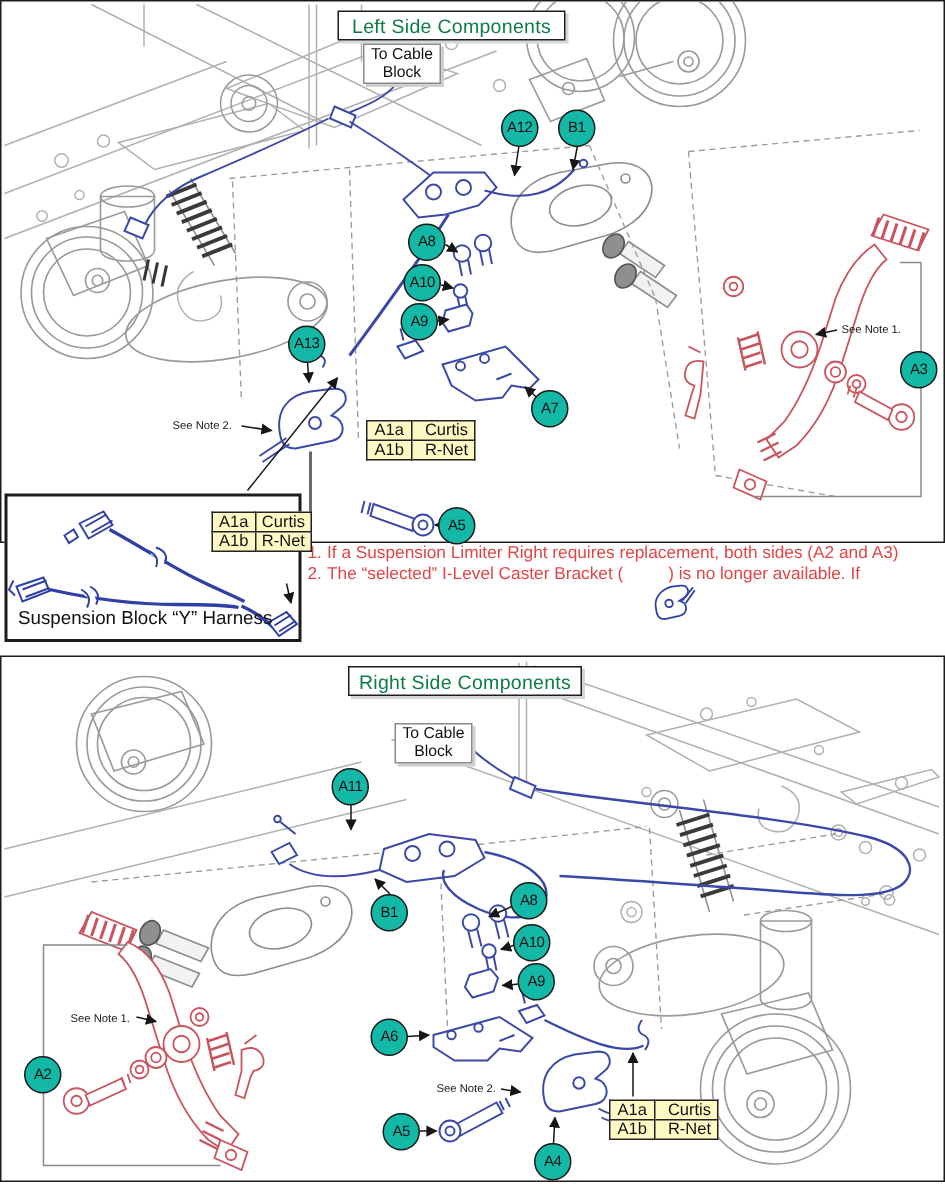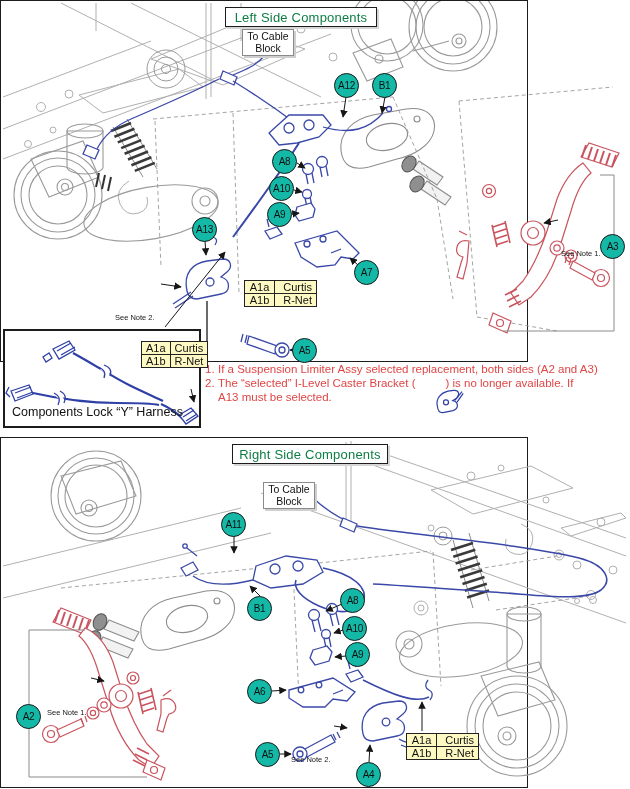--- a/index.html
+++ b/index.html
@@ -1,30 +1,30 @@
 <!DOCTYPE html>
 <html><head>
 <meta charset="utf-8">
 <style>
   html,body{margin:0;padding:0;background:#fff;}
   #page{position:relative;width:630px;height:789px;overflow:hidden;background:#fff;
         font-family:"Liberation Sans",sans-serif;color:#111;}
-  .panel{position:absolute;left:0;top:0;width:528px;border:1.5px solid #1c1c1c;box-sizing:border-box;background:#fff;}
+  .panel{position:absolute;left:0;top:0;width:630px;border:1.5px solid #1c1c1c;box-sizing:border-box;background:#fff;}
   #sec-left{top:0;height:362px;}
   #sec-right{top:437px;height:351px;}
   .art{position:absolute;left:0;top:0;}
   .title-box{position:absolute;border:1.5px solid #1c1c1c;background:#fff;display:flex;
              align-items:center;justify-content:center;font-size:13px;letter-spacing:.2px;
              color:#0d7d44;z-index:6;box-shadow:2px 2px 0 #d6d6d6;}
   .cable-box{position:absolute;border:1px solid #8a8a8a;background:#fff;text-align:center;
              font-size:10.5px;line-height:11.5px;padding:1px 3px;z-index:6;box-shadow:2px 2px 0 #cfcfcf;color:#111;}
   .callout{position:absolute;width:23px;height:23px;border:1.3px solid #1a1a1a;border-radius:50%;
            background:#14b8a6;display:flex;align-items:center;justify-content:center;
            font-size:10px;letter-spacing:-.3px;color:#111;z-index:5;}
-  .see-note{position:absolute;font-size:7.5px;color:#161616;z-index:5;white-space:nowrap;margin-top:34px;}
+  .see-note{position:absolute;font-size:7.5px;color:#161616;z-index:5;white-space:nowrap;}
   .ptable{position:absolute;border-collapse:collapse;background:#fff;z-index:5;}
   .ptable td{border:1.15px solid #222;font-size:11px;color:#111;padding:0 4px;background:#fef9c3;margin-top:16px;}
   .ptable td.c1{width:21px;text-align:center;}
   .ptable td.c2{width:33px;text-align:right;}
   #notes{position:absolute;left:205px;top:362px;width:424px;color:#e04545;font-size:11.5px;
          line-height:14px;z-index:4;}
   .note-line{white-space:nowrap;}
   .note-num{display:inline-block;width:13px;}
   .note-indent{padding-left:13px;}
   .note-gap{display:inline-block;width:30px;}
@@ -252,23 +252,22 @@
           </tr>
       <tr>
             <td class="c1">A1b</td>
           <td class="c2">R-Net</td>
           </tr>
     </tbody>
       </table>
   </section>
 
   <div id="notes">
-    <div class="note-line"><span class="note-num">1.</span><span>If a Suspension Limiter Assy selected replacement, both sides (A2 and A3)</span></div>
+    <div class="note-line"><span class="note-num">1.</span><span>If a Suspension Limiter Right requires replacement, both sides (A2 and A3)</span></div>
     <div class="note-line"><span class="note-num">2.</span><span>The “selected” I-Level Caster Bracket (</span><span class="note-gap"></span><span>) is no longer available. If</span></div>
-    <div class="note-line note-indent"><span>A13 must be selected.</span></div>
     <svg id="note-icon" width="32" height="28" viewBox="0 0 32 28">
       <g stroke="#2e3fa6" fill="#fff" stroke-width="1.2">
         <path d="M4,17 C3,9 9,4 16,3 L22,3 C27,3 28,8 24,11 L20,13 C26,15 25,22 19,23 L9,24 C5,24 4,21 4,17 Z"></path>
         <circle cx="13" cy="14" r="2.5"></circle>
         <path d="M22,13 L30,5 M24,15 L31,7" fill="none"></path>
       </g>
     </svg>
   </div>
 
   <section class="panel" id="sec-right">
@@ -515,21 +514,21 @@
         <path d="M6,60 l18,-6 l4,9 l-18,7 z"></path>
           <path d="M10,62 l16,-6 M12,67 l16,-6"></path>
         <path d="M2,68 l-0,0 M4,56 l-3,6 l4,4"></path>
         <path d="M174,84 l12,-7 l7,8 l-12,8 z"></path>
           <path d="M178,86 l11,-7 M181,90 l11,-7"></path>
       </g>
       <g stroke="#161616" fill="none" stroke-width="1">
         <path d="M186,58 L189,71" marker-end="url(#ah3)"></path>
       </g>
     </svg>
-    <div id="inset-label">Components Lock “Y” Harness</div>
+    <div id="inset-label">Suspension Block “Y” Harness</div>
     <table class="ptable" style="left:136px;top:10px">
       <tbody>
           <tr>
             <td class="c1">A1a</td>
           <td class="c2">Curtis</td>
           </tr>
       <tr>
             <td class="c1">A1b</td>
           <td class="c2">R-Net</td>
           </tr>

